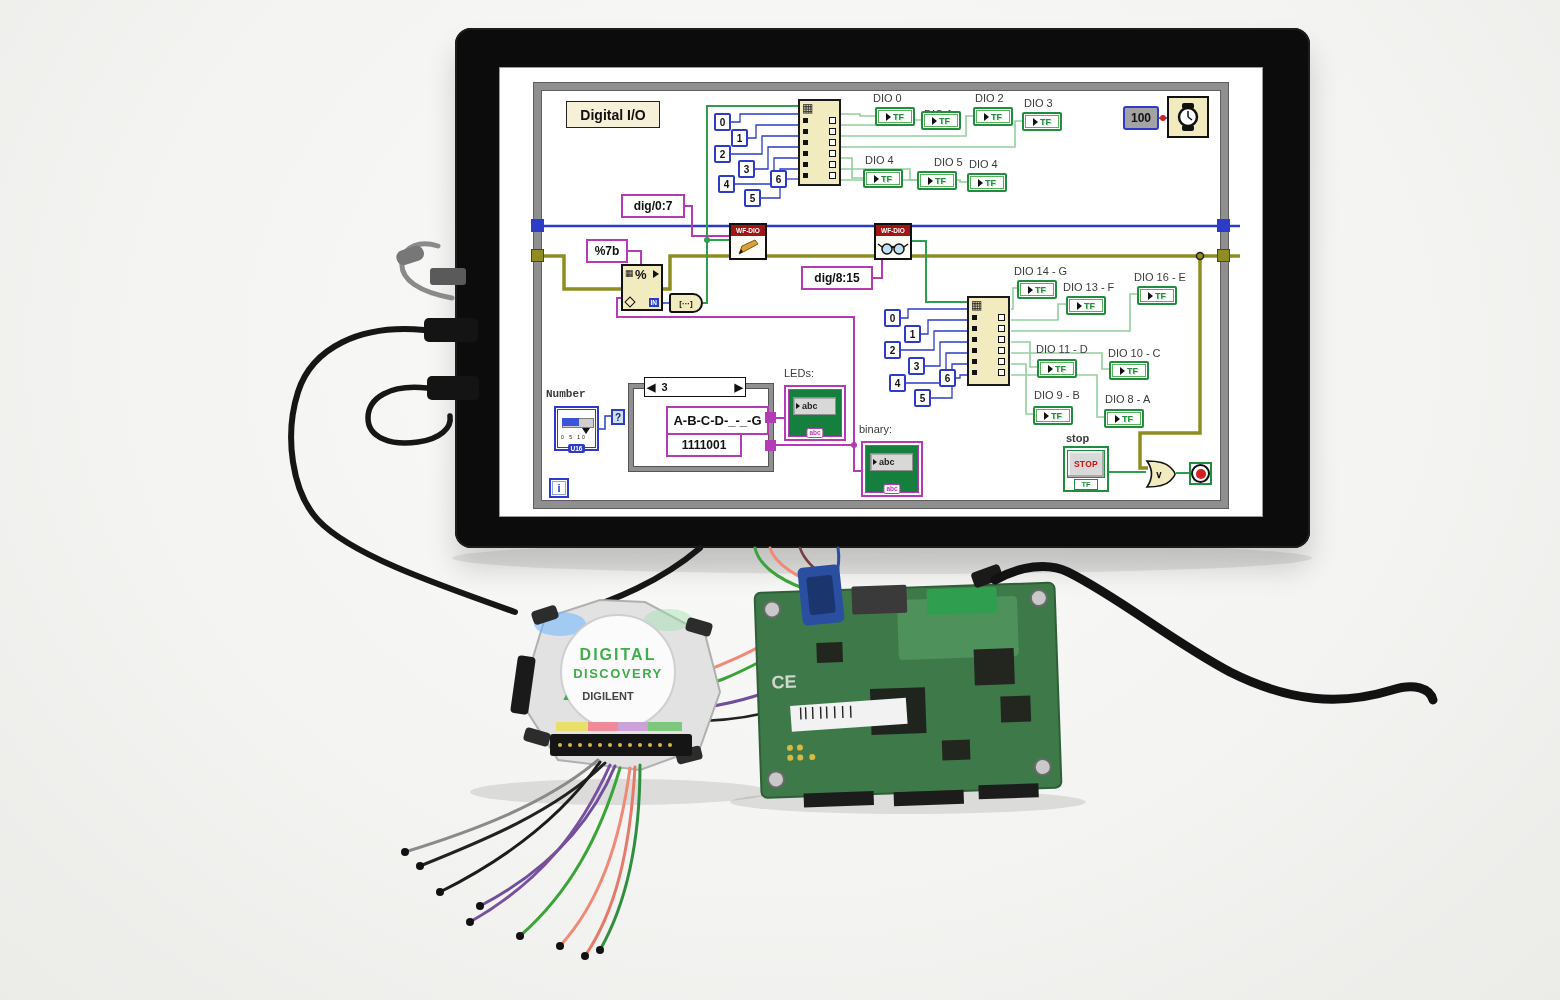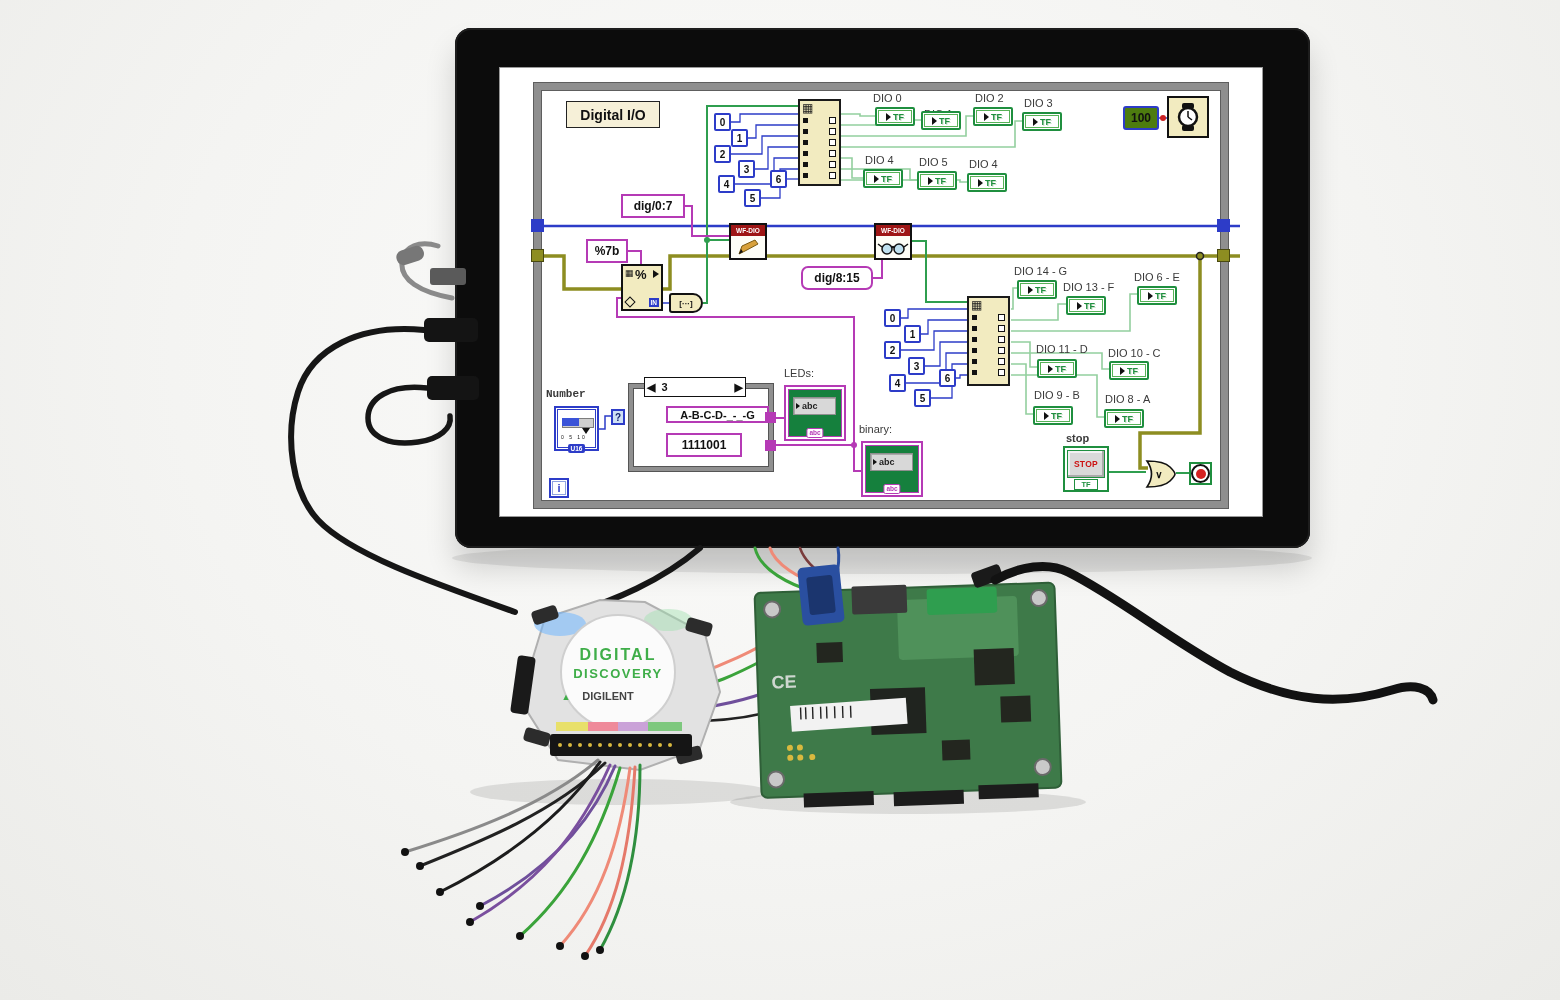--- a/index.html
+++ b/index.html
@@ -15,21 +15,21 @@
   
   .loop{left:34px;top:15px;width:694px;height:425px;box-sizing:border-box;border:7px solid #8f8f8f;
     box-shadow:0 0 0 1px #5e5e5e, inset 0 0 0 1px #5e5e5e;}
   .case{left:129px;top:316px;width:144px;height:87px;box-sizing:border-box;border:4px solid #909090;
     box-shadow:0 0 0 1px #555, inset 0 0 0 1px #555;background:transparent;}
   .framelbl{left:66px;top:33px;width:92px;height:25px;background:#f6f0d8;border:1px solid #222;
     font-size:14px;font-weight:bold;color:#111;display:flex;align-items:center;justify-content:center;}
   .lbl{font-size:11px;color:#3a3a3a;white-space:nowrap;}
   .blue-const{width:17px;height:18px;box-sizing:border-box;border:2px solid #2d3cc8;border-radius:2px;background:#fff;
     color:#111;font-size:10px;font-weight:bold;display:flex;align-items:center;justify-content:center;}
-  .wconst{width:36px;height:24px;box-sizing:border-box;border:2px solid #2d3cc8;border-radius:3px;background:#4d7c0f;
+  .wconst{width:36px;height:24px;box-sizing:border-box;border:2px solid #2d3cc8;border-radius:3px;background:#a3a3a3;
     color:#111;font-size:12px;font-weight:bold;display:flex;align-items:center;justify-content:center;}
   .str-box{box-sizing:border-box;border:2px solid #b53ab5;background:#fff;color:#111;font-weight:bold;
     font-size:12px;display:flex;align-items:center;justify-content:center;white-space:nowrap;}
   .ia{width:43px;box-sizing:border-box;background:#f2ebc0;border:2px solid #1a1a1a;padding:1px 2px 2px 2px;}
   .ia-grid{font-size:12px;line-height:13px;color:#1a1a1a;display:block;}
   .ia-row{height:11px;position:relative;}
   .ia-row::before{content:"";position:absolute;left:1px;top:3px;width:5px;height:5px;background:#111;}
   .ia-row::after{content:"";position:absolute;right:1px;top:2px;width:5px;height:5px;background:#fff;border:1px solid #111;}
   .tf{width:40px;height:19px;box-sizing:border-box;border:2px solid #1f8f3f;border-radius:2px;background:#fff;
     box-shadow:inset 0 0 0 1px #fff, inset 0 0 0 2px #57b257;display:flex;align-items:center;justify-content:center;gap:2px;}
@@ -219,21 +219,21 @@
       <div class="abs tf" style="left:473px;top:39px;">
           <span class="tri"></span>
           <span class="t">TF</span>
         </div>
       <div class="abs tf" style="left:522px;top:44px;">
           <span class="tri"></span>
           <span class="t">TF</span>
         </div>
 
       <div class="abs lbl" style="left:365px;top:86px;">DIO 4</div>
-      <div class="abs lbl" style="left:419px;top:88px;">DIO 5</div>
+      <div class="abs lbl" style="left:434px;top:88px;">DIO 5</div>
       <div class="abs lbl" style="left:469px;top:90px;">DIO 4</div>
       <div class="abs tf" style="left:363px;top:101px;">
           <span class="tri"></span>
           <span class="t">TF</span>
         </div>
       <div class="abs tf" style="left:417px;top:103px;">
           <span class="tri"></span>
           <span class="t">TF</span>
         </div>
       <div class="abs tf" style="left:467px;top:105px;">
@@ -247,21 +247,21 @@
           <rect x="7" y="0" width="12" height="6" rx="2" fill="#111"></rect>
           <rect x="7" y="22" width="12" height="6" rx="2" fill="#111"></rect>
           <circle cx="13" cy="14" r="9" fill="#fff" stroke="#111" stroke-width="2.5"></circle>
           <line x1="13" y1="14" x2="13" y2="8" stroke="#111" stroke-width="1.5"></line>
           <line x1="13" y1="14" x2="17" y2="17" stroke="#111" stroke-width="1.5"></line>
         </svg>
       </div>
 
       <div class="abs str-box" style="left:121px;top:126px;width:64px;height:24px;">dig/0:7</div>
       <div class="abs str-box" style="left:86px;top:171px;width:42px;height:24px;">%7b</div>
-      <div class="abs str-box" style="left:301px;top:198px;width:72px;height:24px;border-radius:7px;">dig/8:15</div>
+      <div class="abs str-box" style="left:301px;top:198px;width:72px;height:24px;">dig/8:15</div>
 
       <div class="abs wfdio" style="left:229px;top:155px;">
         <div class="wfdio-h">WF-DIO</div>
         <svg width="34" height="22">
           <polygon points="8,18 11,10 24,4 27,8 14,15" fill="#d8a13a" stroke="#7a5a10" stroke-width="1"></polygon>
           <polygon points="8,18 12,16 10,13" fill="#111"></polygon>
         </svg>
       </div>
 
       <div class="abs wfdio" style="left:374px;top:155px;">
@@ -298,21 +298,21 @@
         <div class="ia-row"></div>
           <div class="ia-row"></div>
         <div class="ia-row"></div>
           <div class="ia-row"></div>
         <div class="ia-row"></div>
           <div class="ia-row"></div>
       </div>
 
       <div class="abs lbl" style="left:514px;top:197px;">DIO 14 - G</div>
       <div class="abs lbl" style="left:563px;top:213px;">DIO 13 - F</div>
-      <div class="abs lbl" style="left:634px;top:203px;">DIO 6 - E</div>
+      <div class="abs lbl" style="left:634px;top:203px;">DIO 16 - E</div>
       <div class="abs tf" style="left:517px;top:212px;">
           <span class="tri"></span>
           <span class="t">TF</span>
         </div>
       <div class="abs tf" style="left:566px;top:228px;">
           <span class="tri"></span>
           <span class="t">TF</span>
         </div>
       <div class="abs tf" style="left:637px;top:218px;">
           <span class="tri"></span>
@@ -349,21 +349,21 @@
         <span class="tag">U16</span>
       </div>
       <div class="abs qterm">?</div>
 
       <div class="abs case"></div>
       <div class="abs selector">
         <span>◀</span>
         <span class="mid">3</span>
         <span>▶</span>
       </div>
-      <div class="abs str-box" style="left:166px;top:338px;width:103px;height:17px;font-size:11px;">A-B-C-D-_-_-G</div>
+      <div class="abs str-box" style="left:166px;top:338px;width:103px;height:29px;font-size:13px;">A-B-C-D-_-_-G</div>
       <div class="abs str-box" style="left:166px;top:365px;width:76px;height:24px;">1111001</div>
       <div class="abs" style="left:265px;top:344px;width:11px;height:11px;background:#b53ab5;"></div>
       <div class="abs" style="left:265px;top:372px;width:11px;height:11px;background:#b53ab5;"></div>
 
       <div class="abs lbl" style="left:284px;top:299px;">LEDs:</div>
       <div class="abs strind" style="left:284px;top:317px;width:62px;height:56px;">
         <div class="inner">
           <div class="fld">
               <span class="tri"></span>
               <span class="ab">abc</span>

